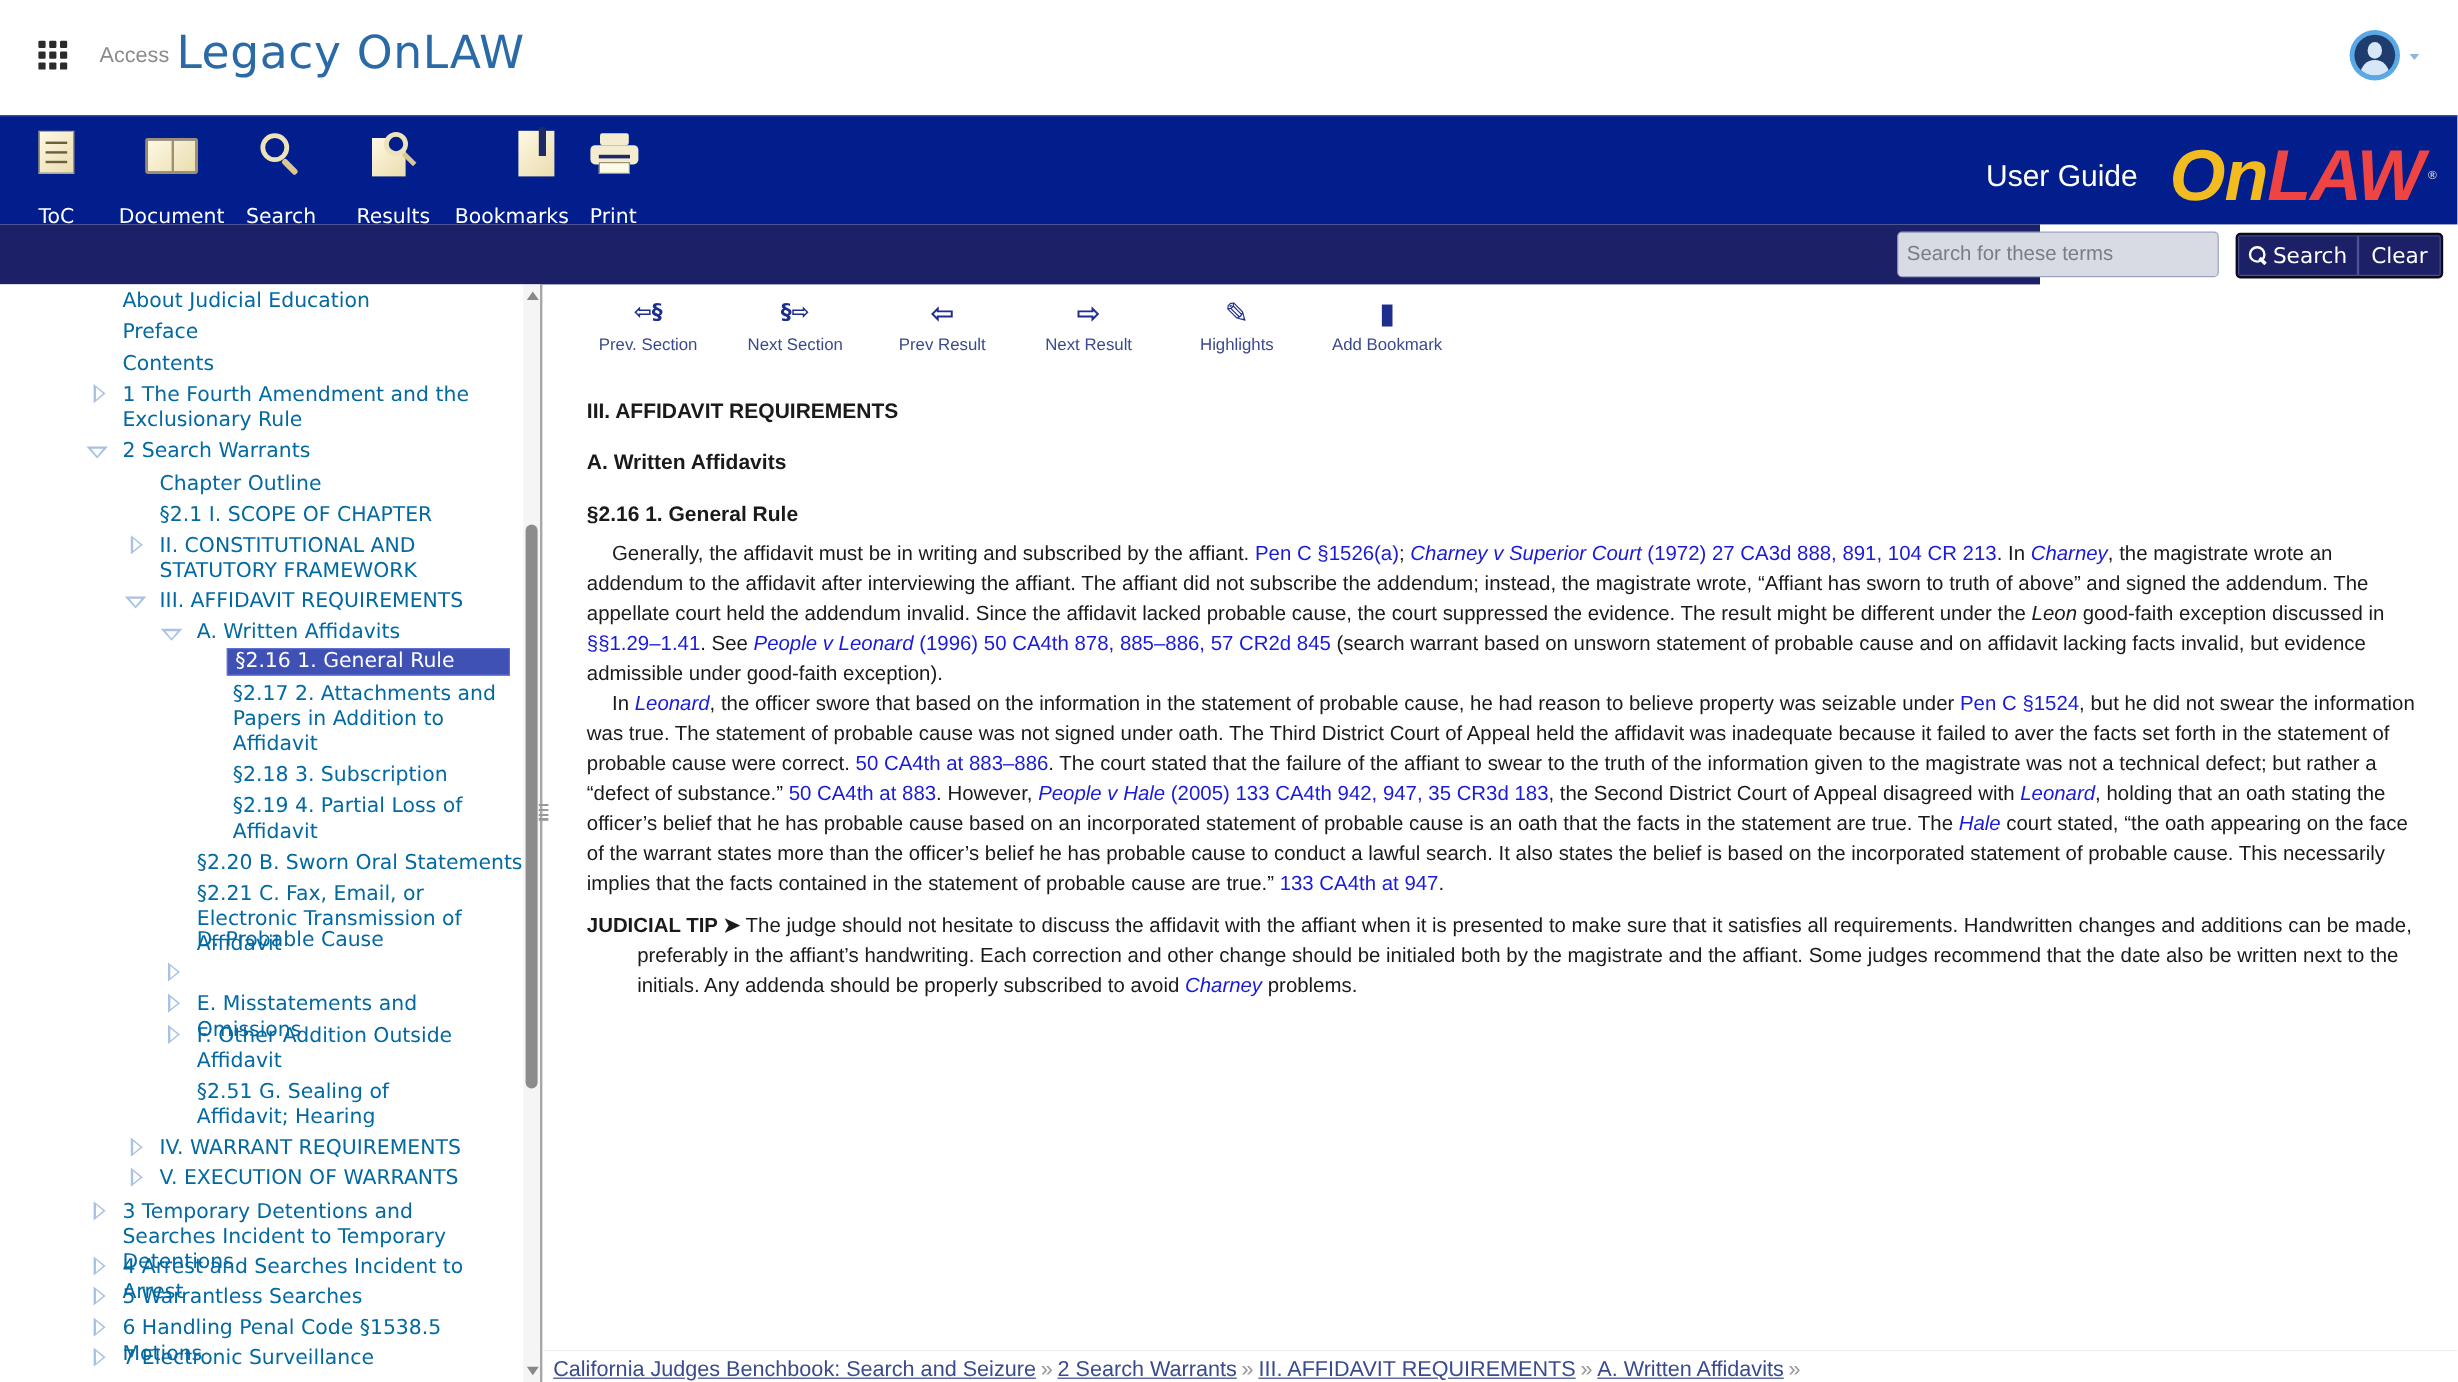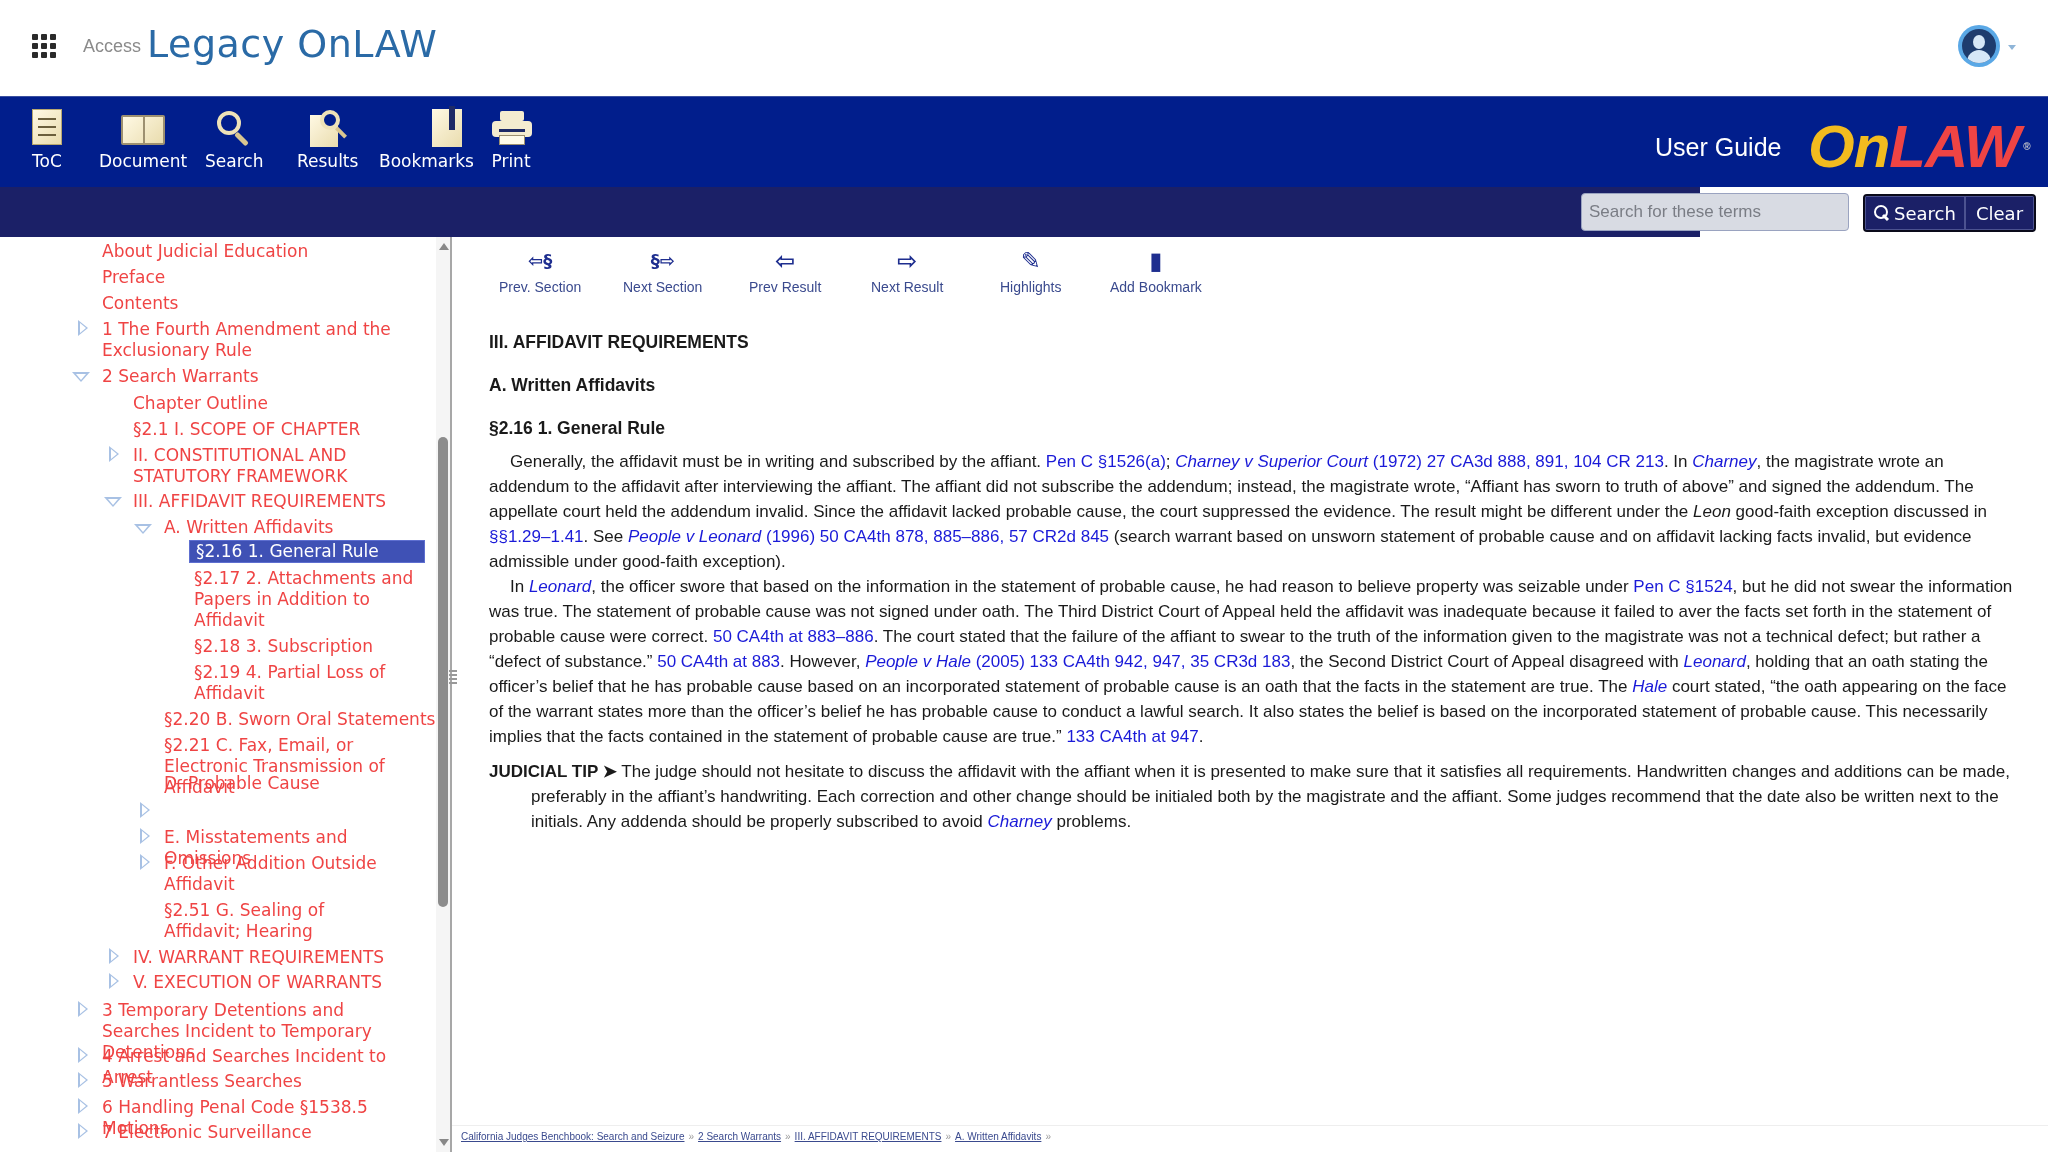--- a/index.html
+++ b/index.html
@@ -18,21 +18,21 @@
   .avatar { position: absolute; left: 1958px; top: 25px; width: 42px; height: 42px; border-radius: 50%;
     background: #5aa8e6; display: flex; align-items: center; justify-content: center; cursor: pointer; }
   .avatar-inner { width: 34px; height: 34px; border-radius: 50%; background: #1e3c6e; position: relative; overflow: hidden; }
   .avatar-inner .head { position: absolute; left: 11px; top: 6px; width: 12px; height: 14px; border-radius: 50%; background: #d6e7f7; }
   .avatar-inner .body { position: absolute; left: 5px; top: 21px; width: 24px; height: 18px; border-radius: 12px 12px 0 0; background: #d6e7f7; }
   .avatar-caret { position: absolute; left: 2008px; top: 45px; width: 0; height: 0; border-left: 4px solid transparent;
     border-right: 4px solid transparent; border-top: 5px solid #8fb5d8; }
 
   
   .mainbar { position: absolute; left: 0; top: 96px; width: 2048px; height: 91px; background: #011e8c; border-top: 1px solid #3a4fa0; }
-  .tool { position: absolute; top: 12px; display: flex; flex-direction: column; align-items: center; cursor: pointer; }
+  .tool { position: absolute; top: 12px; display: flex; flex-direction: column; align-items: center; cursor: pointer; gap: 20px; }
   .tool-label { color: #fff; font-family: "DejaVu Sans", sans-serif; font-size: 17px; margin-top: 4px; white-space: nowrap; }
   .tool-icon { width: 40px; height: 38px; position: relative; }
   .cream { background: linear-gradient(135deg,#fff9e4,#e9dcae); }
   
   .ic-toc { width: 30px; height: 36px; border: 1px solid #b8a870; }
   .ic-toc i { position: absolute; left: 5px; height: 2px; width: 18px; background: #6b5f3c; }
   
   .ic-doc { width: 44px; height: 30px; margin-top: 6px; border: 2px solid #9d9070; border-radius: 2px; }
   .ic-doc::after { content: ""; position: absolute; left: 20px; top: 0; width: 2px; height: 26px; background: #9d9070; }
   
@@ -67,21 +67,21 @@
   .btn-group .btn { height: 100%; color: #fff; font-size: 18px; display: flex; align-items: center; justify-content: center; cursor: pointer;
     border: 1px solid #4c5290; font-family: "DejaVu Sans", sans-serif; }
   .btn-search { width: 100px; gap: 4px; }
   .btn-clear { width: 69px; }
   .mag { position: relative; width: 16px; height: 16px; }
   .mag::before { content: ""; position: absolute; left: 0; top: 0; width: 10px; height: 10px; border: 2px solid #fff; border-radius: 50%; }
   .mag::after { content: ""; position: absolute; left: 10px; top: 9px; width: 3px; height: 7px; background: #fff; transform: rotate(-45deg); }
 
   
   .toc { position: absolute; left: 0; top: 237px; width: 436px; height: 915px; overflow: hidden; background: #fff; }
-  .toc-item { position: absolute; font-family: "DejaVu Sans", sans-serif; font-size: 17px; line-height: 21px; color: #ef4444; cursor: pointer; }
+  .toc-item { position: absolute; font-family: "DejaVu Sans", sans-serif; font-size: 17px; line-height: 21px; color: #0369a1; cursor: pointer; }
   .toc-item.selected { background: #3f51b5; color: #fff; padding: 0 6px; border: 1px solid #5e6fd0; }
   .tri-right { position: absolute; width: 0; height: 0; border-top: 8px solid transparent; border-bottom: 8px solid transparent;
     border-left: 10px solid #a8c1e4; cursor: pointer; }
   .tri-right::after { content: ""; position: absolute; left: -8px; top: -5px; border-top: 5px solid transparent; border-bottom: 5px solid transparent; border-left: 6px solid #fff; }
   .tri-down { position: absolute; width: 0; height: 0; border-left: 9px solid transparent; border-right: 9px solid transparent;
     border-top: 10px solid #a8c1e4; cursor: pointer; }
   .tri-down::after { content: ""; position: absolute; left: -5px; top: -8px; border-left: 5px solid transparent; border-right: 5px solid transparent; border-top: 6px solid #fff; }
 
   .toc-scroll { position: absolute; left: 436px; top: 237px; width: 14px; height: 915px; background: #f5f5f5; }
   .scroll-up { position: absolute; left: 3px; top: 6px; border-left: 5px solid transparent; border-right: 5px solid transparent; border-bottom: 7px solid #888; }
@@ -98,21 +98,21 @@
   .dtool-label { color: #3a4a8e; font-family: "Liberation Sans", sans-serif; font-size: 14px; margin-top: 3px; white-space: nowrap; }
 
   .doc { position: absolute; left: 489px; top: 330px; width: 1525px; font-family: "Liberation Sans", sans-serif; font-size: 17px; line-height: 25px; color: #1a1a1a; }
   .doc h2 { font-size: 17.5px; font-weight: 700; margin-bottom: 18px; line-height: 25px; }
   .doc p { text-indent: 21px; }
   .doc a { color: #1a1ad8; text-decoration: none; cursor: pointer; }
   .doc em { font-style: italic; }
   .tip { margin-top: 10px; padding-left: 42px; text-indent: -42px !important; }
   .tip b { font-weight: 700; }
 
-  .breadcrumb { position: absolute; left: 461px; top: 1131px; font-family: "Liberation Sans", sans-serif; font-size: 10px; color: #777; white-space: nowrap; }
+  .breadcrumb { position: absolute; left: 461px; top: 1131px; font-family: "Liberation Sans", sans-serif; font-size: 18px; color: #777; white-space: nowrap; }
   .breadcrumb-line { position: absolute; left: 452px; top: 1125px; width: 1596px; height: 1px; background: #eee; }
   .breadcrumb a { color: #3a4a8e; text-decoration: underline; cursor: pointer; }
   .breadcrumb .sep { color: #999; margin: 0 4px; }
 </style>
 </head>
 <body>
 
 <div class="topbar">
   <div class="apps-icon">
     <span></span>

